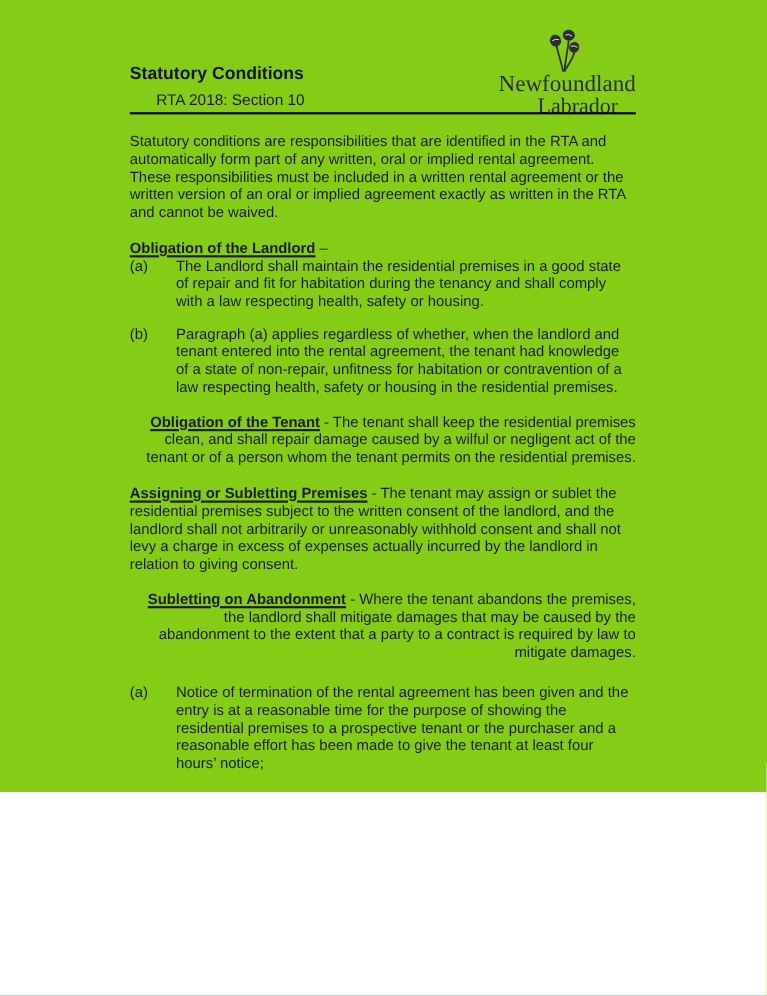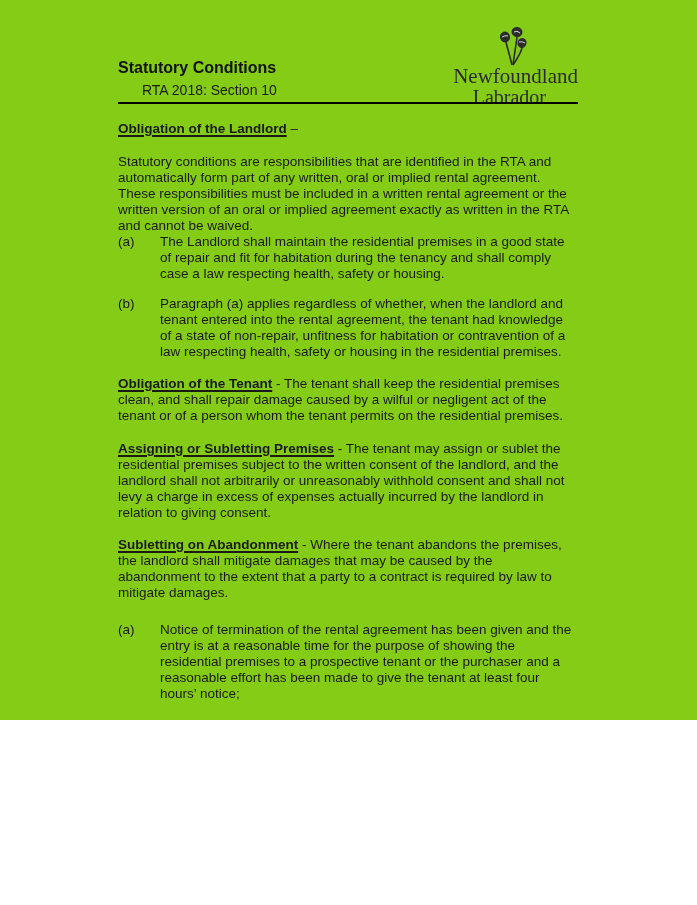--- a/index.html
+++ b/index.html
@@ -24,21 +24,21 @@
     align-items: flex-end;
     color: #2b2b2b;
   }
   .logo-icon { margin-right: 42px; margin-bottom: -4px; }
   .logo-name {
     font-family: "Liberation Serif", serif;
     font-size: 21px;
     line-height: 21px;
     letter-spacing: 0px;
   }
-  .logo-name.second { margin-right: 32px; font-size: 20px; line-height: 20px; }
+  .logo-name.second { margin-right: 16px; font-size: 20px; line-height: 20px; }
   .content {
     position: absolute;
     left: 118px;
     top: 0;
     width: 460px;
   }
   .doc-title {
     margin-top: 56px;
     font-size: 16px;
     line-height: 24px;
@@ -51,21 +51,21 @@
     line-height: 17px;
     margin-left: 24px;
   }
   .header-rule {
     margin-top: 3px;
     border: none;
     border-top: 2px solid #000000;
     height: 0;
   }
   p.para { margin-top: 17px; }
-  p.para.tight { margin-top: 16px; }
+  p.para.tight { margin-top: 16px; text-align: right; }
   .sec-heading {
     font-weight: bold;
     text-decoration: underline;
     text-decoration-thickness: 1.5px;
     text-underline-offset: 2px;
   }
   .item { display: flex; margin-top: 14px; }
   .item.flush { margin-top: 0; }
   .item.spaced { margin-top: 21px; }
   .item-label { width: 42px; flex-shrink: 0; }
@@ -110,26 +110,26 @@
     <span class="logo-name">Newfoundland</span>
     <span class="logo-name second">Labrador</span>
   </div>
 
   <div class="content">
 
     <div class="doc-title">Statutory Conditions</div>
     <div class="doc-subtitle">RTA 2018: Section 10</div>
     <hr class="header-rule">
 
+    <p class="para">Statutory conditions are responsibilities that are identified in the RTA and automatically form part of any written, oral or implied rental agreement. These responsibilities must be included in a written rental agreement or the written version of an oral or implied agreement exactly as written in the RTA and cannot be waived.</p>
+
     <p class="para"><span class="sec-heading">Obligation of the Landlord</span><span> –</span></p>
-
-    <p class="para">Statutory conditions are responsibilities that are identified in the RTA and automatically form part of any written, oral or implied rental agreement. These responsibilities must be included in a written rental agreement or the written version of an oral or implied agreement exactly as written in the RTA and cannot be waived.</p>
     <div class="item flush">
       <span class="item-label">(a)</span>
-      <span class="item-text">The Landlord shall maintain the residential premises in a good state of repair and fit for habitation during the tenancy and shall comply case a law respecting health, safety or housing.</span>
+      <span class="item-text">The Landlord shall maintain the residential premises in a good state of repair and fit for habitation during the tenancy and shall comply with a law respecting health, safety or housing.</span>
     </div>
     <div class="item">
       <span class="item-label">(b)</span>
       <span class="item-text">Paragraph (a) applies regardless of whether, when the landlord and tenant entered into the rental agreement, the tenant had knowledge of a state of non-repair, unfitness for habitation or contravention of a law respecting health, safety or housing in the residential premises.</span>
     </div>
 
     <p class="para tight"><span class="sec-heading">Obligation of the Tenant</span><span> - </span><span>The tenant shall keep the residential premises clean, and shall repair damage caused by a wilful or negligent act of the tenant or of a person whom the tenant permits on the residential premises.</span></p>
 
     <p class="para"><span class="sec-heading">Assigning or Subletting Premises</span><span> - </span><span>The tenant may assign or sublet the residential premises subject to the written consent of the landlord, and the landlord shall not arbitrarily or unreasonably withhold consent and shall not levy a charge in excess of expenses actually incurred by the landlord in relation to giving consent.</span></p>
 

